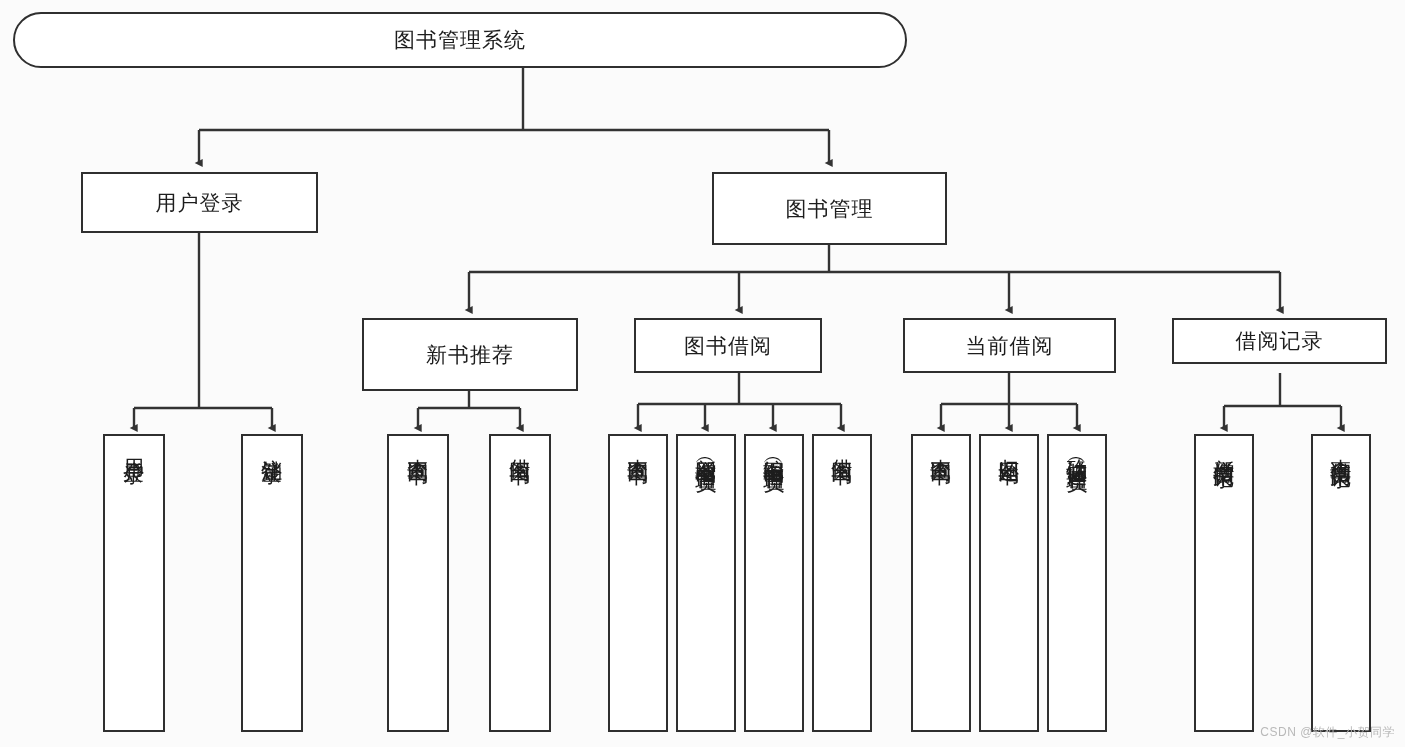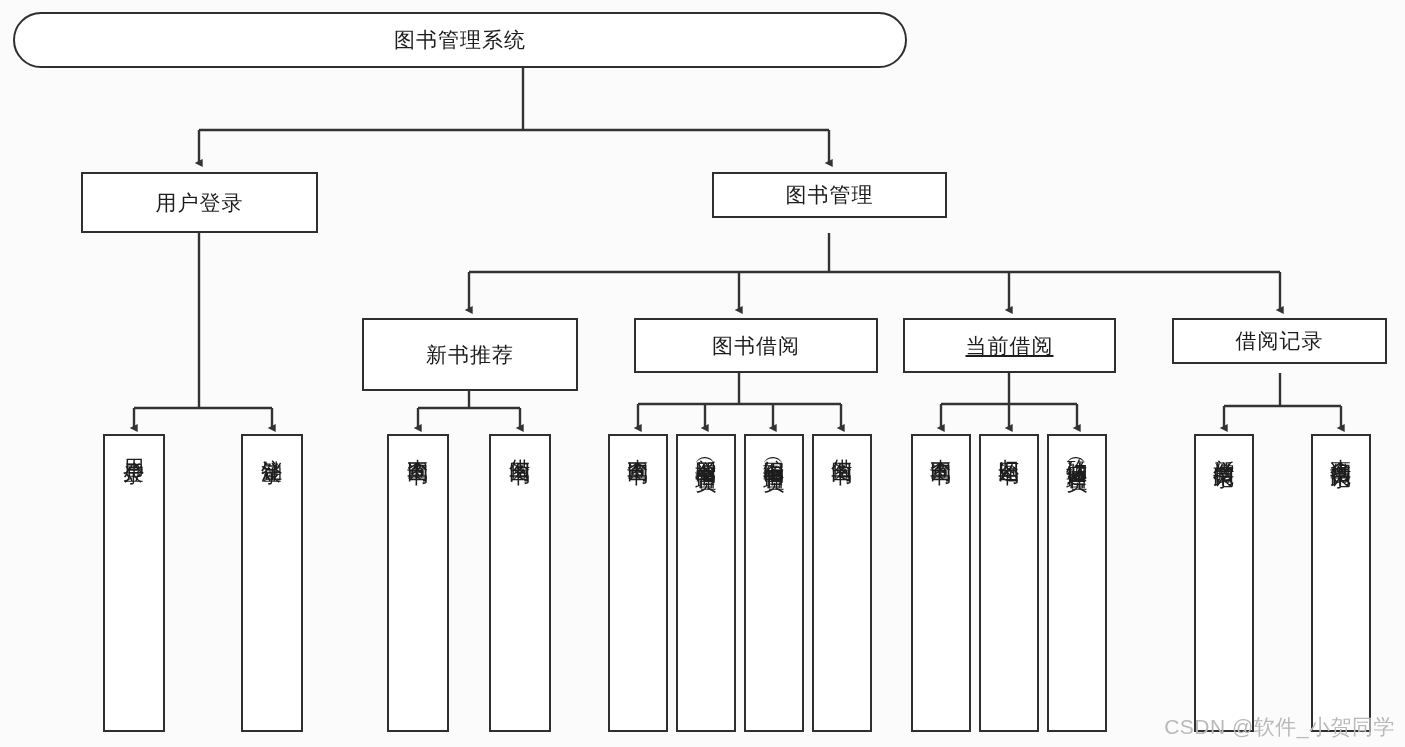--- a/index.html
+++ b/index.html
@@ -49,21 +49,21 @@
     text-orientation: upright;
     font-size: 21px;
     line-height: 1.32;
     letter-spacing: 2px;
     white-space: nowrap;
   }
   .watermark {
     position: absolute;
     right: 10px;
     bottom: 6px;
-    font-size: 21px;
+    font-size: 12px;
     color: #b9b9b9;
     letter-spacing: 0.5px;
     white-space: nowrap;
   }
 </style>
 </head>
 <body>
 
 <div id="canvas">
 
@@ -117,31 +117,31 @@
     </g>
   </svg>
 
   <div class="node h" style="left:13px; top:12px; width:894px; height:56px;border-radius:28px;">
     <span>图书管理系统</span>
   </div>
 
   <div class="node h" style="left:81px; top:172px; width:237px; height:61px;">
     <span>用户登录</span>
   </div>
-  <div class="node h" style="left:712px; top:172px; width:235px; height:46px;">
+  <div class="node h" style="left:712px; top:172px; width:235px; height:73px;">
     <span>图书管理</span>
   </div>
 
   <div class="node h" style="left:362px; top:318px; width:216px; height:73px;">
     <span>新书推荐</span>
   </div>
-  <div class="node h" style="left:634px; top:318px; width:244px; height:55px;">
+  <div class="node h" style="left:634px; top:318px; width:188px; height:55px;">
     <span>图书借阅</span>
   </div>
-  <div class="node h" style="left:903px; top:318px; width:213px; height:55px;text-decoration:underline;">
+  <div class="node h" style="left:903px; top:318px; width:213px; height:55px;">
     <span>当前借阅</span>
   </div>
   <div class="node h" style="left:1172px; top:318px; width:215px; height:46px;">
     <span>借阅记录</span>
   </div>
 
   <div class="node leaf" style="left:103px; top:434px; width:62px; height:298px;">
     <span class="vtext">用户登录</span>
   </div>
   <div class="node leaf" style="left:241px; top:434px; width:62px; height:298px;">

